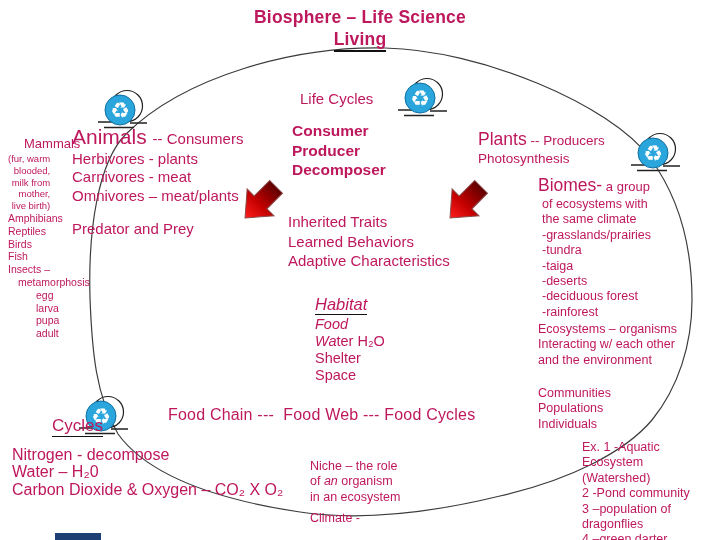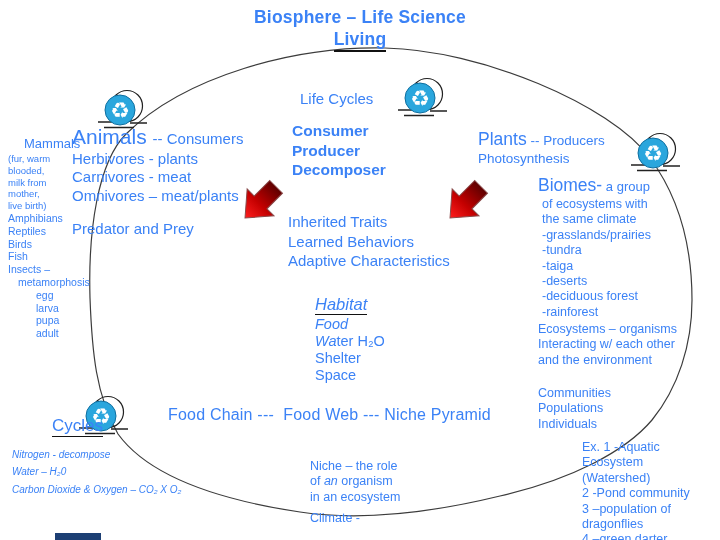--- a/index.html
+++ b/index.html
@@ -1,28 +1,28 @@
 <!DOCTYPE html>
 <html><head>
 <meta charset="utf-8">
 <style>
   html,body{margin:0;padding:0;background:#888;}
   #stage{
     position:relative;width:720px;height:540px;background:#ffffff;overflow:hidden;
-    font-family:"Liberation Sans",sans-serif;color:#3b82f6;
+    font-family:"Liberation Sans",sans-serif;color:#be185d;
   }
   #bg-art{position:absolute;left:0;top:0;width:720px;height:540px;}
   .abs{position:absolute;}
   
   .title-wrap{left:0;top:6px;width:720px;text-align:center;line-height:22px;}
   .title-line{font-size:17.5px;font-weight:bold;letter-spacing:.2px;}
   .title-underline{border-bottom:2.5px solid #111;padding-bottom:1px;}
   
   .mammals-head{left:24px;top:136px;font-size:13px;}
-  .mammals-detail{left:8px;top:153px;font-size:9.5px;line-height:11.8px;}
+  .mammals-detail{left:8px;top:153px;font-size:9.5px;line-height:11.8px;text-align:right;}
   .classes-list{left:8px;top:212px;font-size:10.5px;line-height:12.8px;}
   .indent1{padding-left:10px;}
   .indent2{padding-left:28px;}
   
   .animals{left:72px;top:128px;font-size:15px;line-height:18.5px;}
   .animals .head{font-size:21px;margin-bottom:1px;}
   .animals .head .small{font-size:15px;}
   .predator{margin-top:15px;}
   
   .life-cycles{left:300px;top:90px;font-size:15px;}
@@ -38,21 +38,21 @@
   .plants .big{font-size:17.5px;}
   .biomes-head{left:538px;top:175px;font-size:13px;}
   .biomes-head .big{font-size:17.5px;}
   .biomes-list{left:542px;top:197px;font-size:12.5px;line-height:15.4px;}
   .ecosys{left:538px;top:322px;font-size:12.5px;line-height:15.4px;}
   .levels{left:538px;top:386px;font-size:12.5px;line-height:15.4px;}
   .examples{left:538px;top:440px;font-size:12.5px;line-height:15.4px;margin-left:44px;}
   
   .cycles-head{left:12px;top:416px;font-size:17px;margin-left:40px;}
   .cycles-head span{border-bottom:1.8px solid #111;padding-bottom:1px;}
-  .cycles-list{left:12px;top:446px;font-size:10px;line-height:17.4px;font-style:italic;}
+  .cycles-list{left:12px;top:446px;font-size:16px;line-height:17.4px;}
   
   .niche{left:310px;top:459px;font-size:12.5px;line-height:15.4px;}
   .climate{left:310px;top:511px;font-size:12.5px;}
   .edge-artifact{left:55px;top:533px;width:46px;height:7px;background:#1d3f74;}
 </style>
 </head>
 <body>
 
 <div id="stage">
 
@@ -187,21 +187,21 @@
   </div>
 
   <div class="abs examples">
     <div>Ex. 1 -Aquatic Ecosystem</div>
     <div>(Watershed)</div>
     <div>2 -Pond community</div>
     <div>3 –population of dragonflies</div>
     <div>4 –green darter (individual)</div>
   </div>
 
-  <div class="abs foodchain">Food Chain ---  Food Web --- Niche Pyramid</div>
+  <div class="abs foodchain">Food Chain ---  Food Web --- Food Cycles</div>
 
   <div class="abs cycles-head"><span>Cycles</span></div>
   <div class="abs cycles-list">
     <div>Nitrogen - decompose</div>
     <div>Water – H₂0</div>
     <div>Carbon Dioxide &amp; Oxygen – CO₂ X O₂</div>
   </div>
 
   <div class="abs niche">
     <div>Niche – the role</div>

